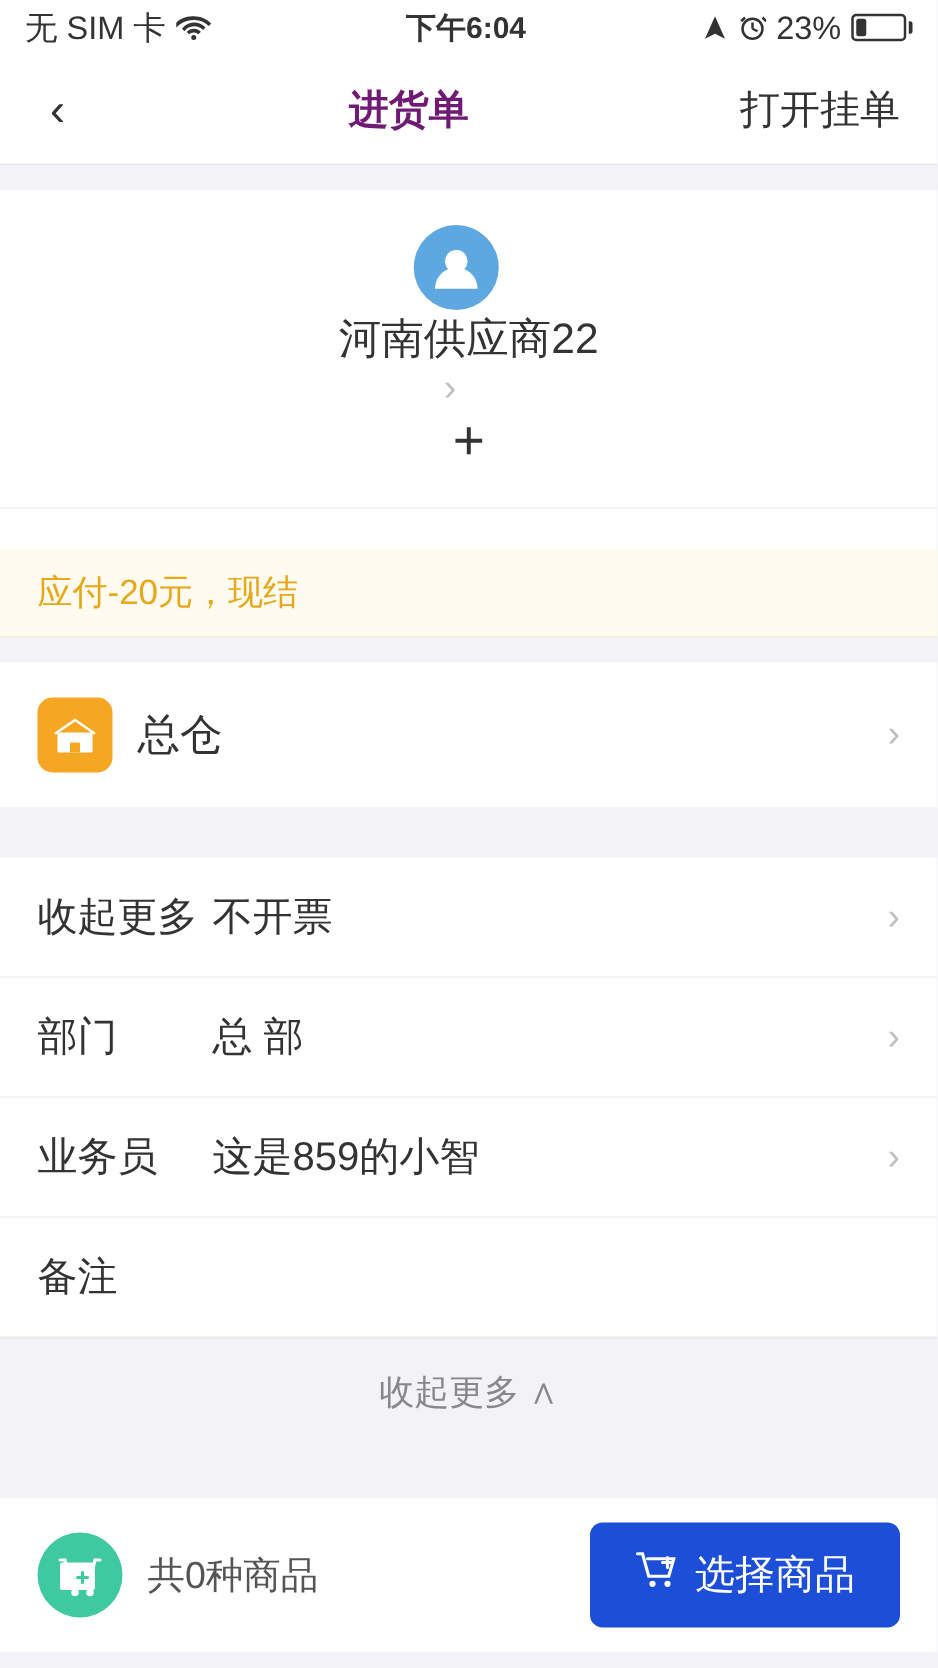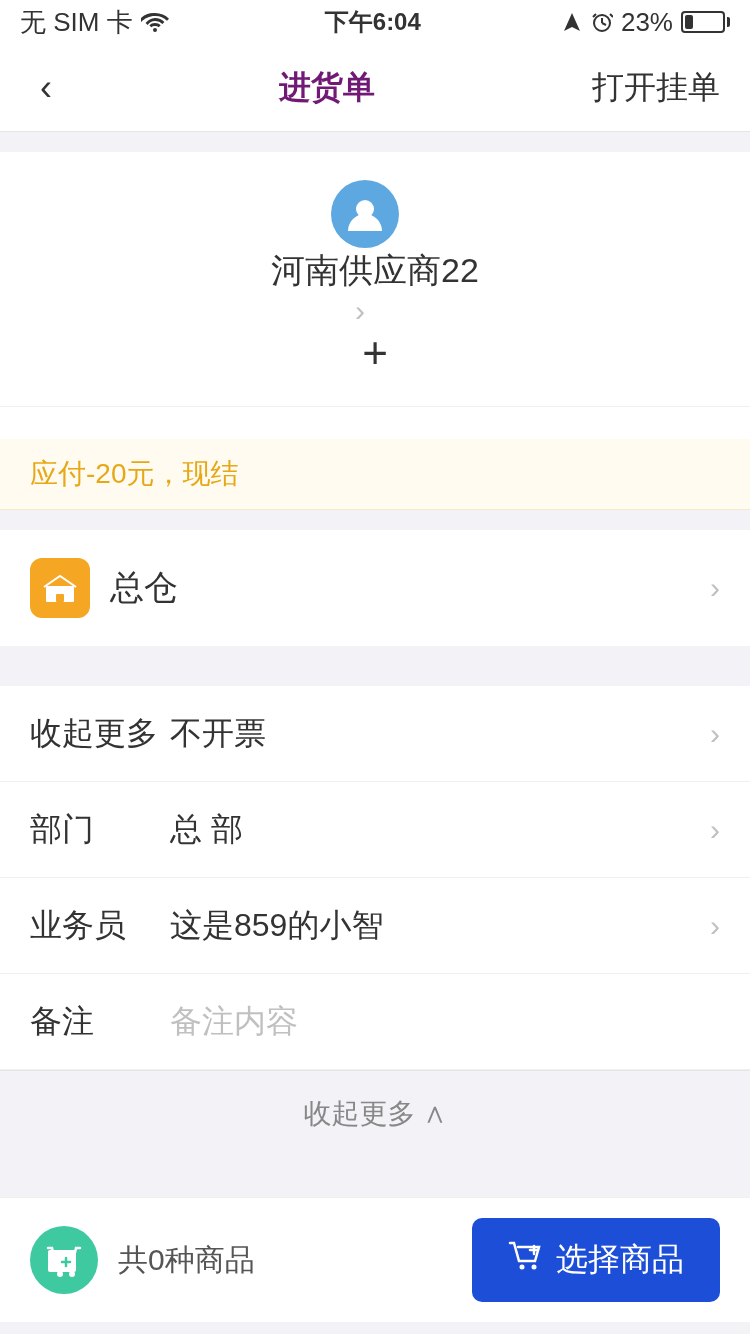--- a/index.html
+++ b/index.html
@@ -357,21 +357,20 @@
   </div>
 
   <div class="form-row">
     <div class="form-label">业务员</div>
     <div class="form-value">这是859的小智</div>
     <div class="chevron-right">›</div>
   </div>
 
   <div class="form-row">
     <div class="form-label">备注</div>
-    <div class="form-value placeholder">备注内容</div>
   </div>
 
   <div class="collapse-row">
     <span class="collapse-text">收起更多 ∧</span>
   </div>
 </div>
 
 <div class="section-gap"></div>
 
 <div class="bottom-bar">

